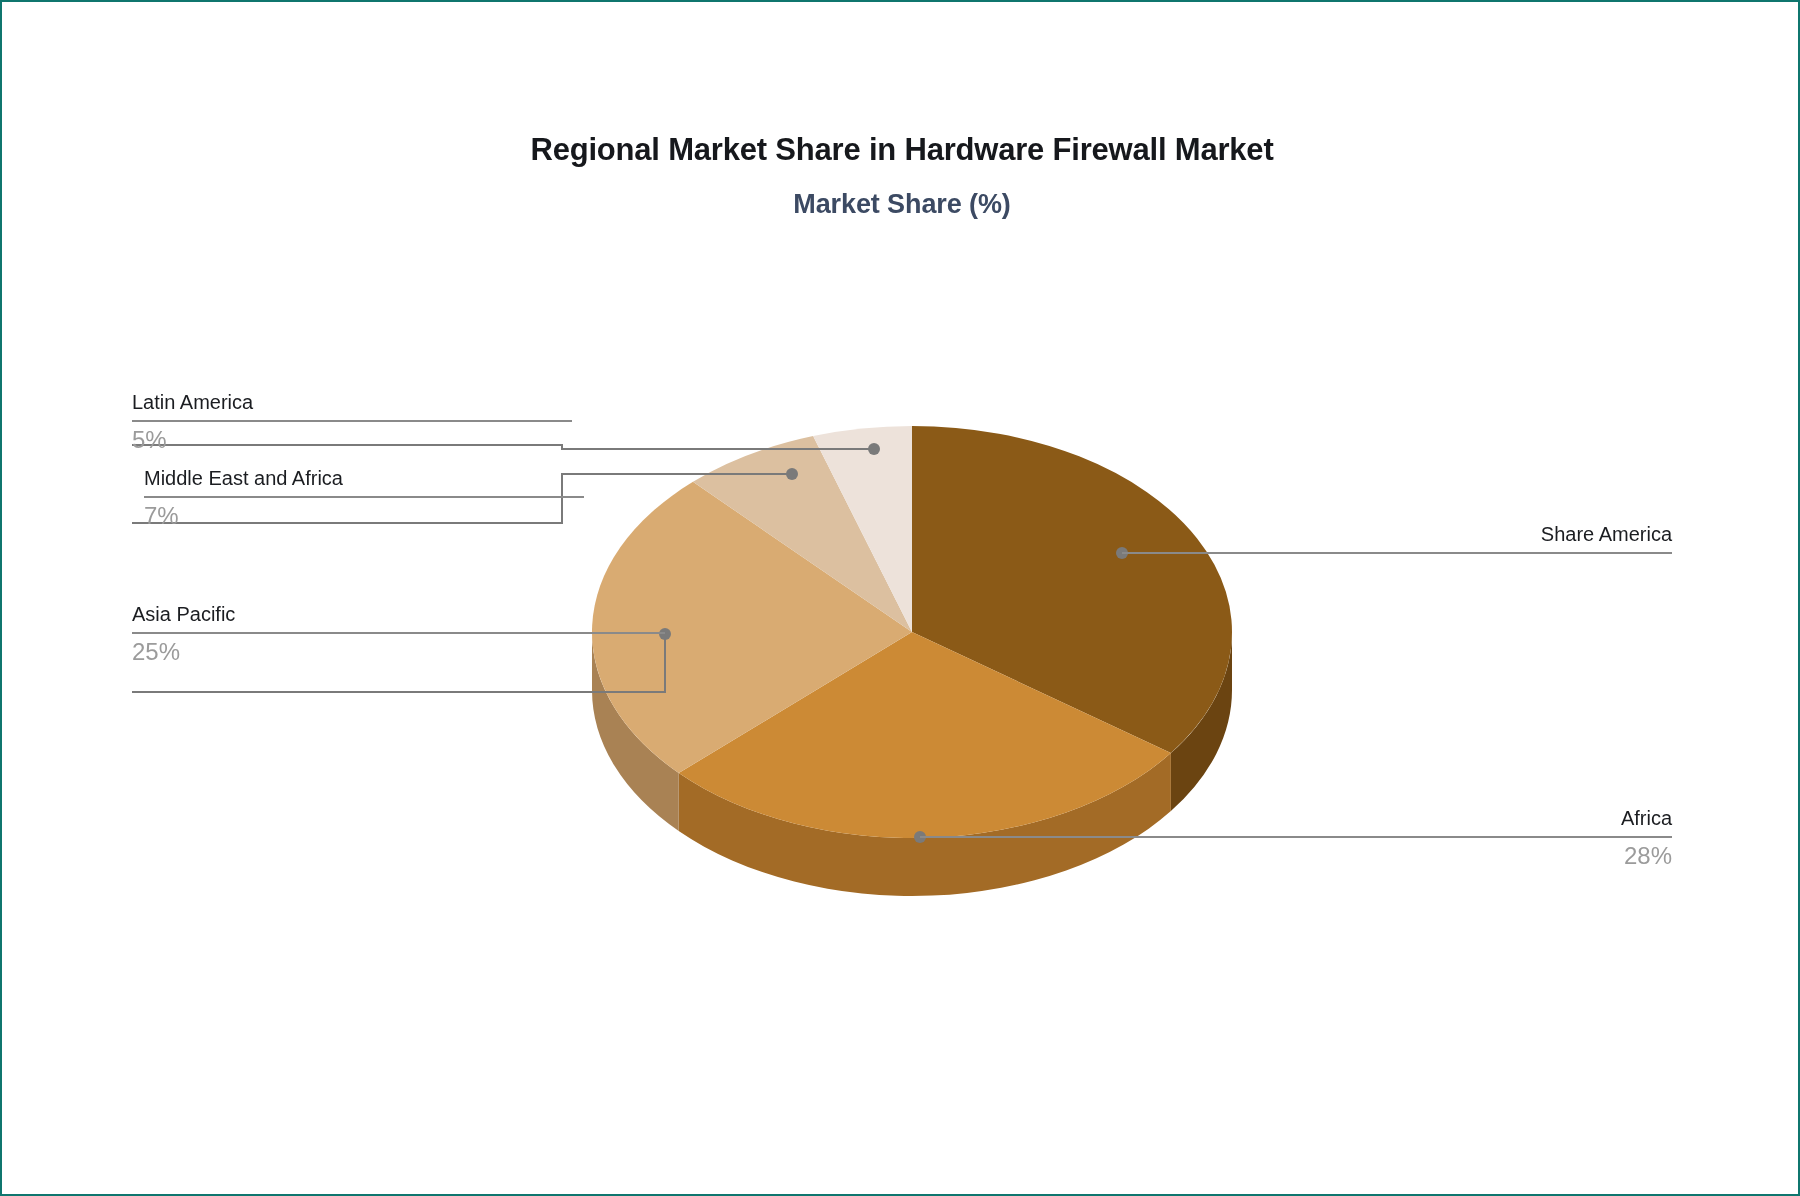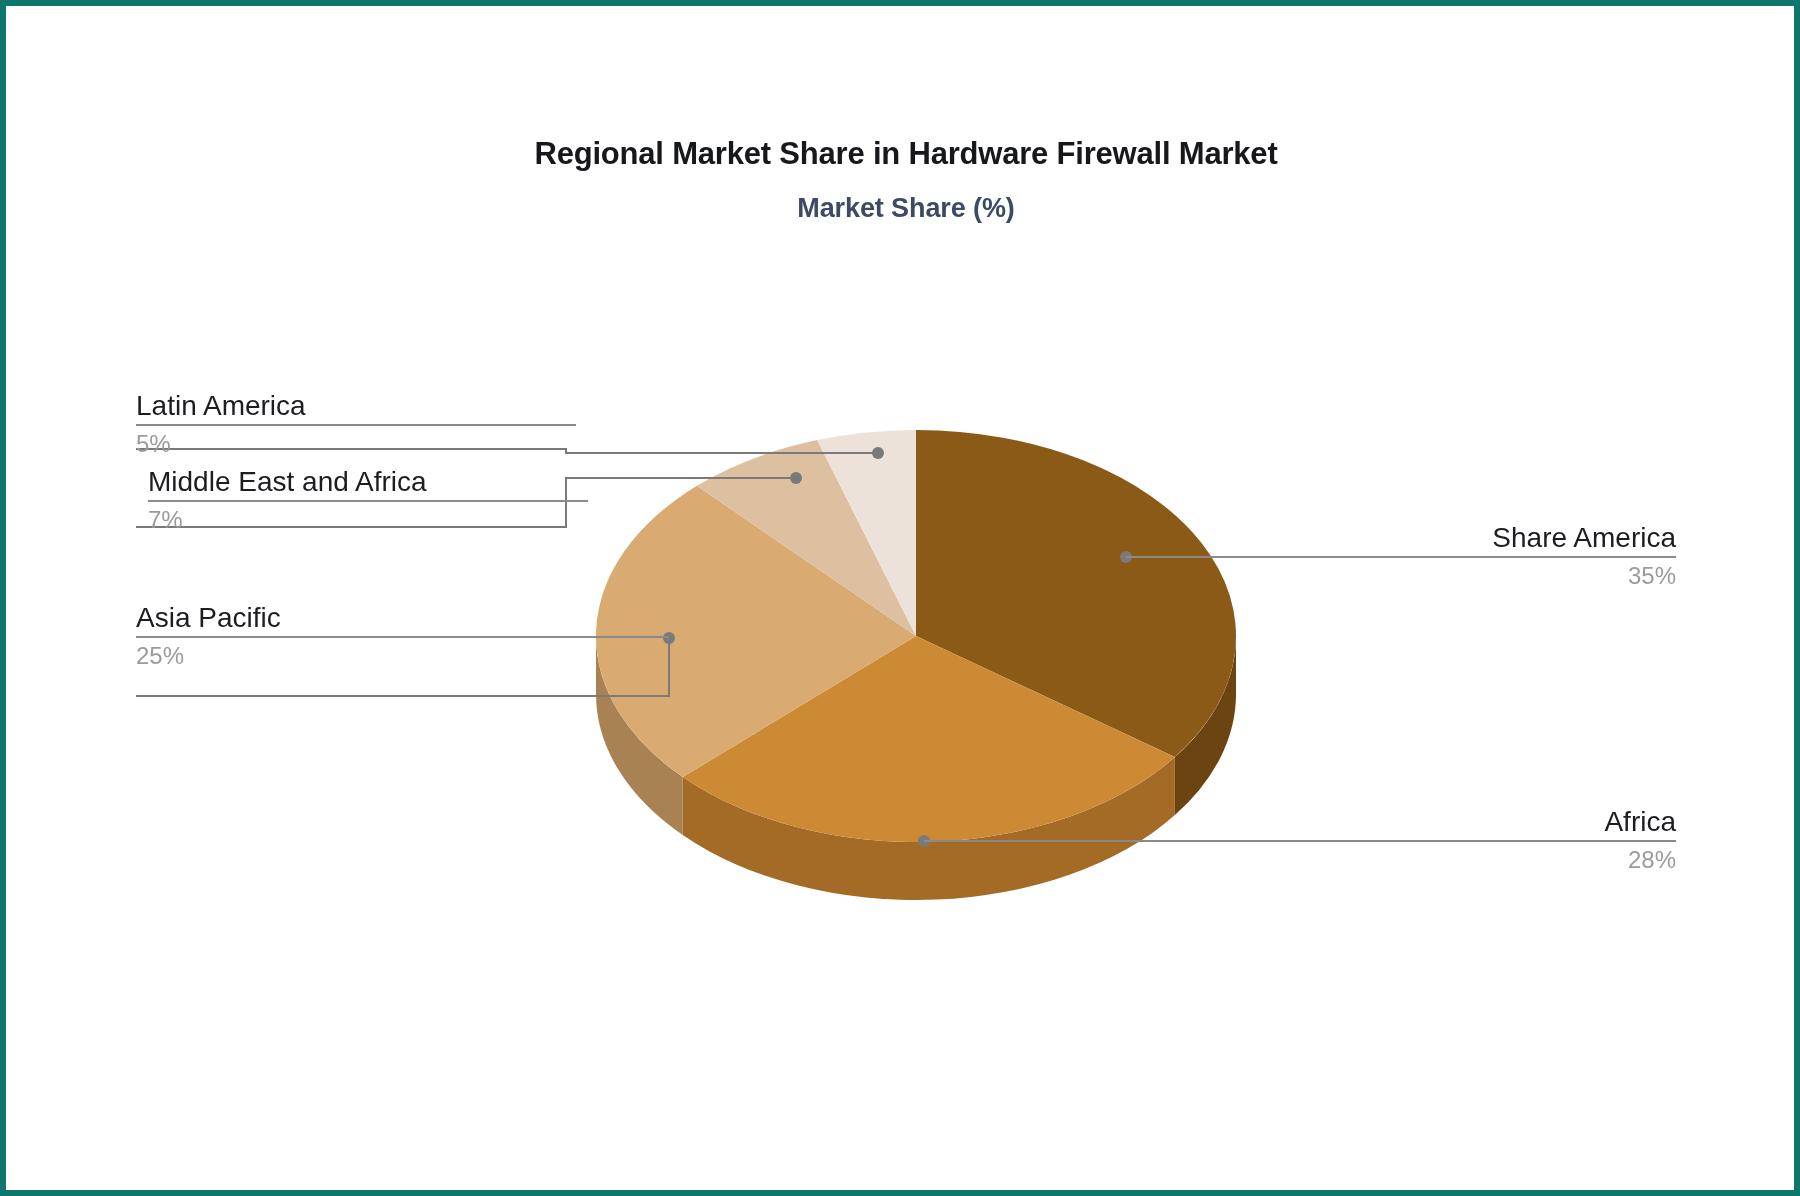--- a/index.html
+++ b/index.html
@@ -7,21 +7,21 @@
     width: 1800px;
     height: 1196px;
     background: #ffffff;
     font-family: "Liberation Sans", sans-serif;
   }
   #chart-root {
     position: relative;
     width: 1800px;
     height: 1196px;
     background: #ffffff;
-    border: 6px solid #0f766e;
+    border: 2px solid #0f766e;
     overflow: hidden;
   }
   #title {
     position: absolute;
     top: 130px;
     left: 0;
     width: 1800px;
     text-align: center;
     font-size: 31px;
     font-weight: bold;
@@ -34,21 +34,21 @@
     left: 0;
     width: 1800px;
     text-align: center;
     font-size: 27px;
     font-weight: bold;
     color: #3c4a63;
     letter-spacing: -0.1px;
   }
   .callout { position: absolute; }
   .callout .cl-name {
-    font-size: 28px;
+    font-size: 20px;
     color: #1b1d21;
     white-space: nowrap;
     line-height: 30px;
   }
   .callout .cl-rule {
     height: 2px;
     background: #8a8a8a;
     margin-top: 3px;
   }
   .callout .cl-val {
@@ -141,21 +141,20 @@
 
   <div class="callout left" style="left:130px; top:597px; width:533px;">
     <div class="cl-name">Asia Pacific</div>
     <div class="cl-rule"></div>
     <div class="cl-val">25%</div>
   </div>
 
   <div class="callout right" style="left:1120px; top:517px; width:550px;">
     <div class="cl-name">Share America</div>
     <div class="cl-rule"></div>
-    <div class="cl-val">35%</div>
   </div>
 
   <div class="callout right" style="left:918px; top:801px; width:752px;">
     <div class="cl-name">Africa</div>
     <div class="cl-rule"></div>
     <div class="cl-val">28%</div>
   </div>
 
 
 </div>

